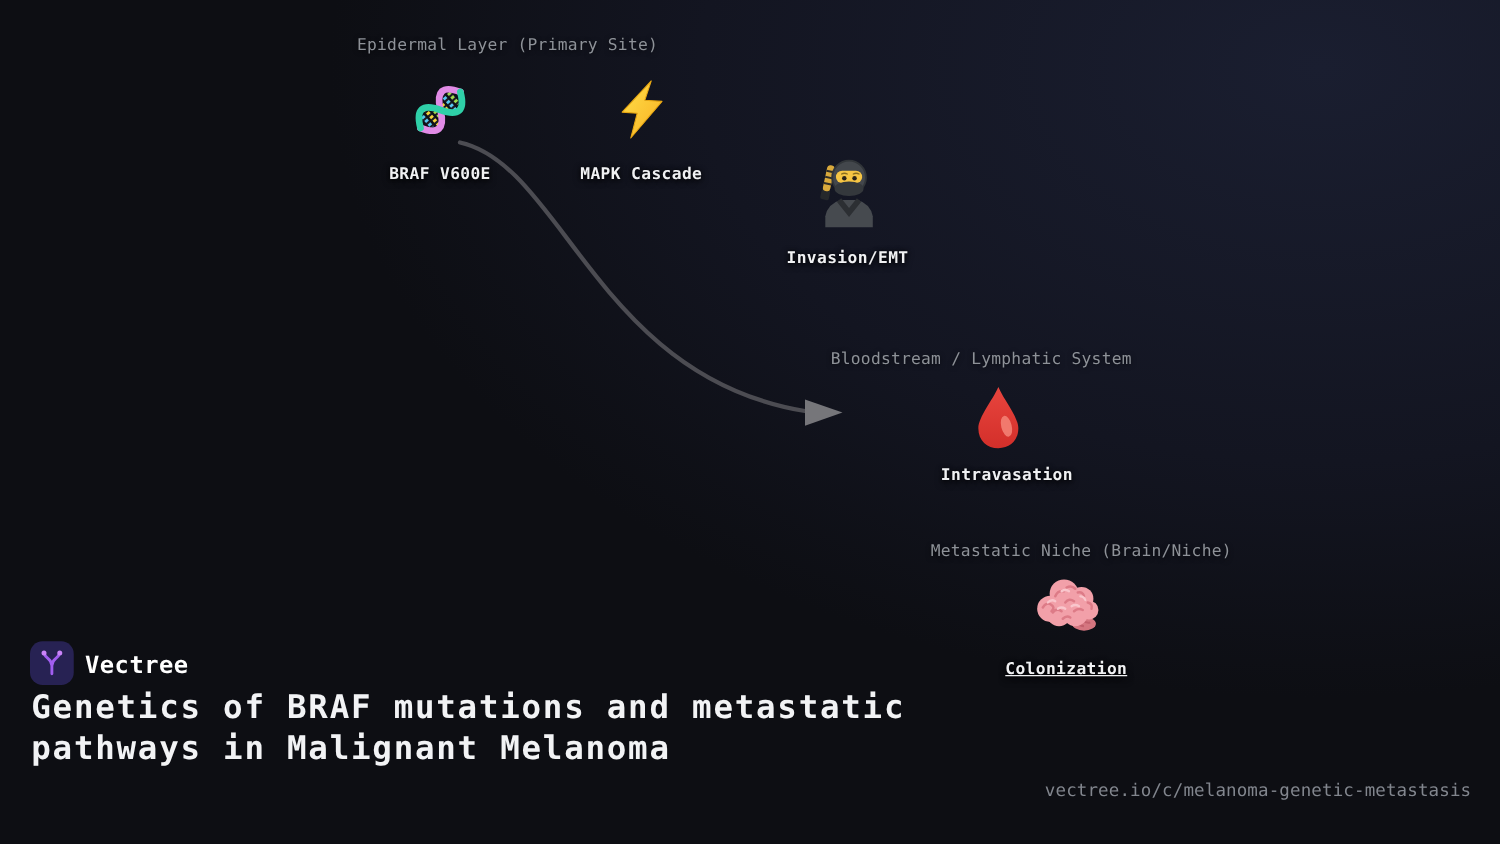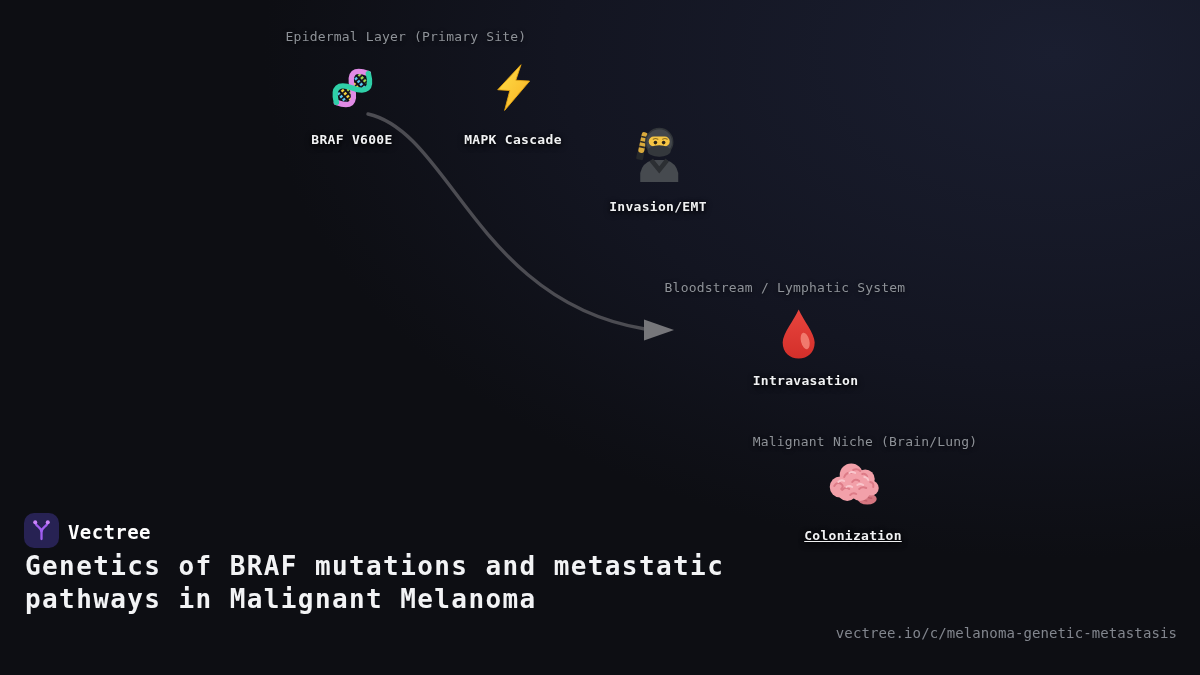--- a/index.html
+++ b/index.html
@@ -32,21 +32,21 @@
   }
   .node-label {
     font-size: 13px; font-weight: bold; letter-spacing: 0.3px;
     color: #f0f1f3;
     text-shadow: 0 2px 6px rgba(0,0,0,.9), 0 0 3px rgba(0,0,0,.65);
   }
   #node-braf          { left: 352px; top: 62px; }
   #node-braf .node-label          { margin-top: 18px; }
   #node-mapk          { left: 513px; top: 63px; }
   #node-mapk .node-label          { margin-top: 19px; }
-  #node-invasion      { left: 658px; top: 126px; }
+  #node-invasion      { left: 678px; top: 126px; }
   #node-invasion .node-label      { margin-top: 17px; }
   #node-intravasation { left: 799px; top: 308px; }
   #node-intravasation .node-label { margin-top: 13px; margin-left: 13px; }
   #node-colonization  { left: 853px; top: 462px; }
   #node-colonization .node-label  { margin-top: 22px; text-decoration: underline; }
 
   #edge-overlay { position: absolute; left: 0; top: 0; pointer-events: none; }
 
   
   #logo {
@@ -77,21 +77,21 @@
 
 <div id="card">
 
   <svg id="edge-overlay" width="1200" height="675" viewBox="0 0 1200 675">
     <path d="M368,114 C450,132 478,302 645,329" fill="none" stroke="#4c4c52" stroke-width="3.4" stroke-linecap="round"></path>
     <polygon points="644,319.5 674,330 644,340.5" fill="#76767a"></polygon>
   </svg>
 
   <div class="section-label" id="sec-epidermal">Epidermal Layer (Primary Site)</div>
   <div class="section-label" id="sec-bloodstream">Bloodstream / Lymphatic System</div>
-  <div class="section-label" id="sec-metastatic">Malignant Niche (Brain/Lung)</div>
+  <div class="section-label" id="sec-metastatic">Metastatic Niche (Brain/Niche)</div>
 
   <div class="node" id="node-braf">
     <svg width="52" height="52" viewBox="0 0 52 52">
       <g transform="rotate(-42 26 26)">
         <g stroke="#1c1c24" stroke-width="3.6">
           <line x1="12" y1="20" x2="12" y2="32"></line>
           <line x1="17" y1="16.5" x2="17" y2="35.5"></line>
           <line x1="22" y1="19.5" x2="22" y2="32.5"></line>
           <line x1="30" y1="19.5" x2="30" y2="32.5"></line>
           <line x1="35" y1="16.5" x2="35" y2="35.5"></line>

